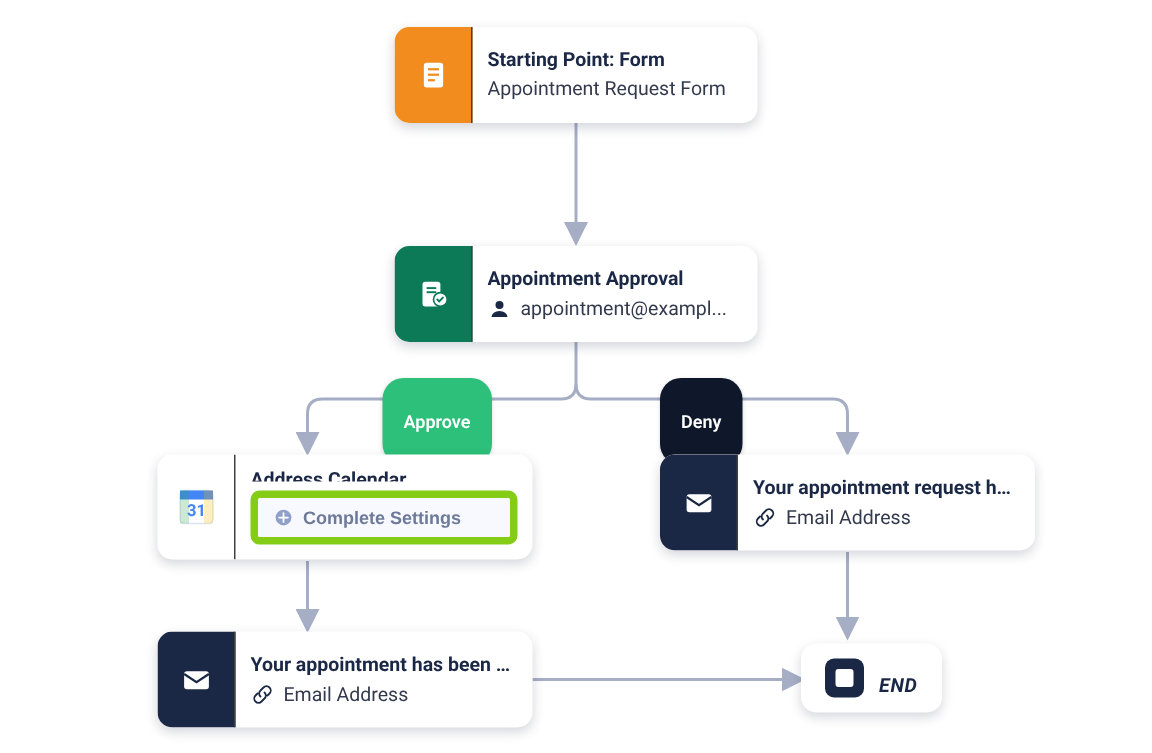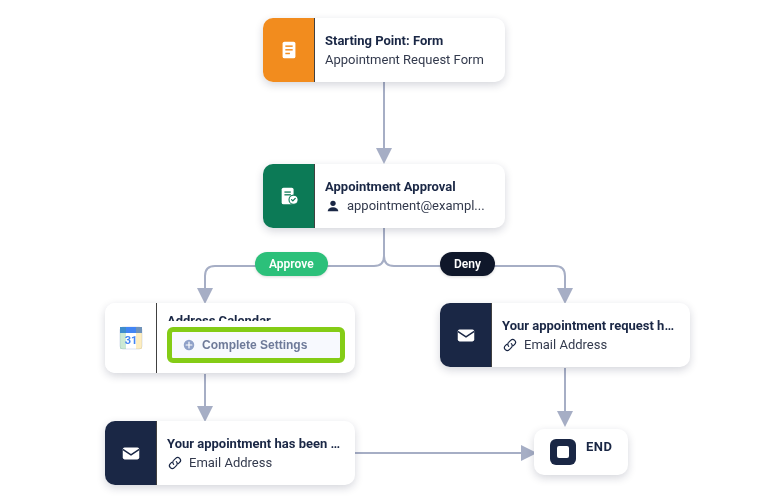--- a/index.html
+++ b/index.html
@@ -42,21 +42,21 @@
     font-weight: 700;
     color: #1a2745;
     white-space: nowrap;
     overflow: hidden;
     text-overflow: ellipsis;
   }
   .node-sub {
     font-size: 13px;
     color: #333a4d;
     display: flex;
-    align-items: center;
+    align-items: flex-end;
     gap: 6px;
     white-space: nowrap;
     overflow: hidden;
     text-overflow: ellipsis;
   }
   .node-sub span { overflow: hidden; text-overflow: ellipsis; }
   .settings-btn {
     margin-top: 2px;
     border: 5px solid #84cc16;
     background: #f7f9fe;
@@ -68,33 +68,34 @@
     display: inline-flex;
     align-items: center;
     gap: 6px;
     cursor: pointer;
   }
   .badge {
     position: absolute;
     color: #fff;
     font-size: 12px;
     font-weight: 600;
-    padding: 5px 14px;
+    padding: 22px 14px;
     border-radius: 14px;
     box-shadow: 0 1px 3px rgba(0,0,0,0.15);
   }
   .end-node {
     position: absolute;
     background: #fff;
     border-radius: 10px;
     box-shadow: 0 3px 8px rgba(20,30,60,0.18);
     display: flex;
-    align-items: flex-start;
+    align-items: flex-end;
     padding: 10px 16px;
     gap: 10px;
+    font-style: italic;
   }
   .end-square {
     width: 26px;
     height: 26px;
     background: #1a2745;
     border-radius: 6px;
     display: flex;
     align-items: center;
     justify-content: center;
   }

